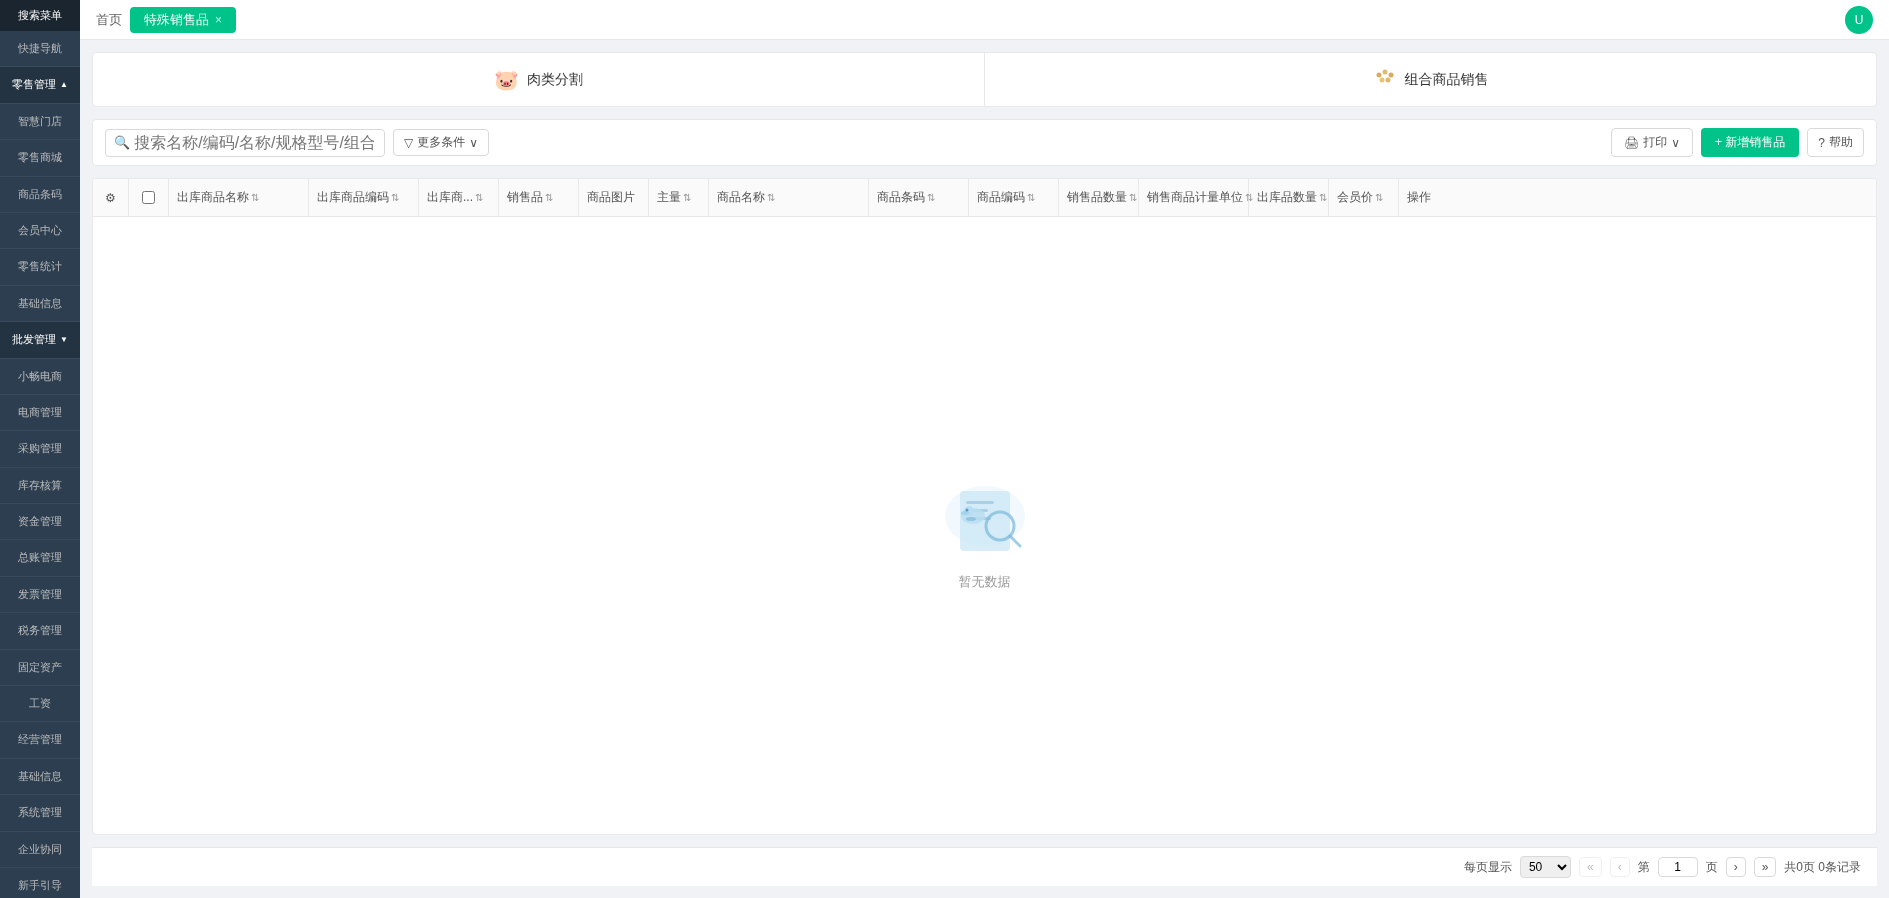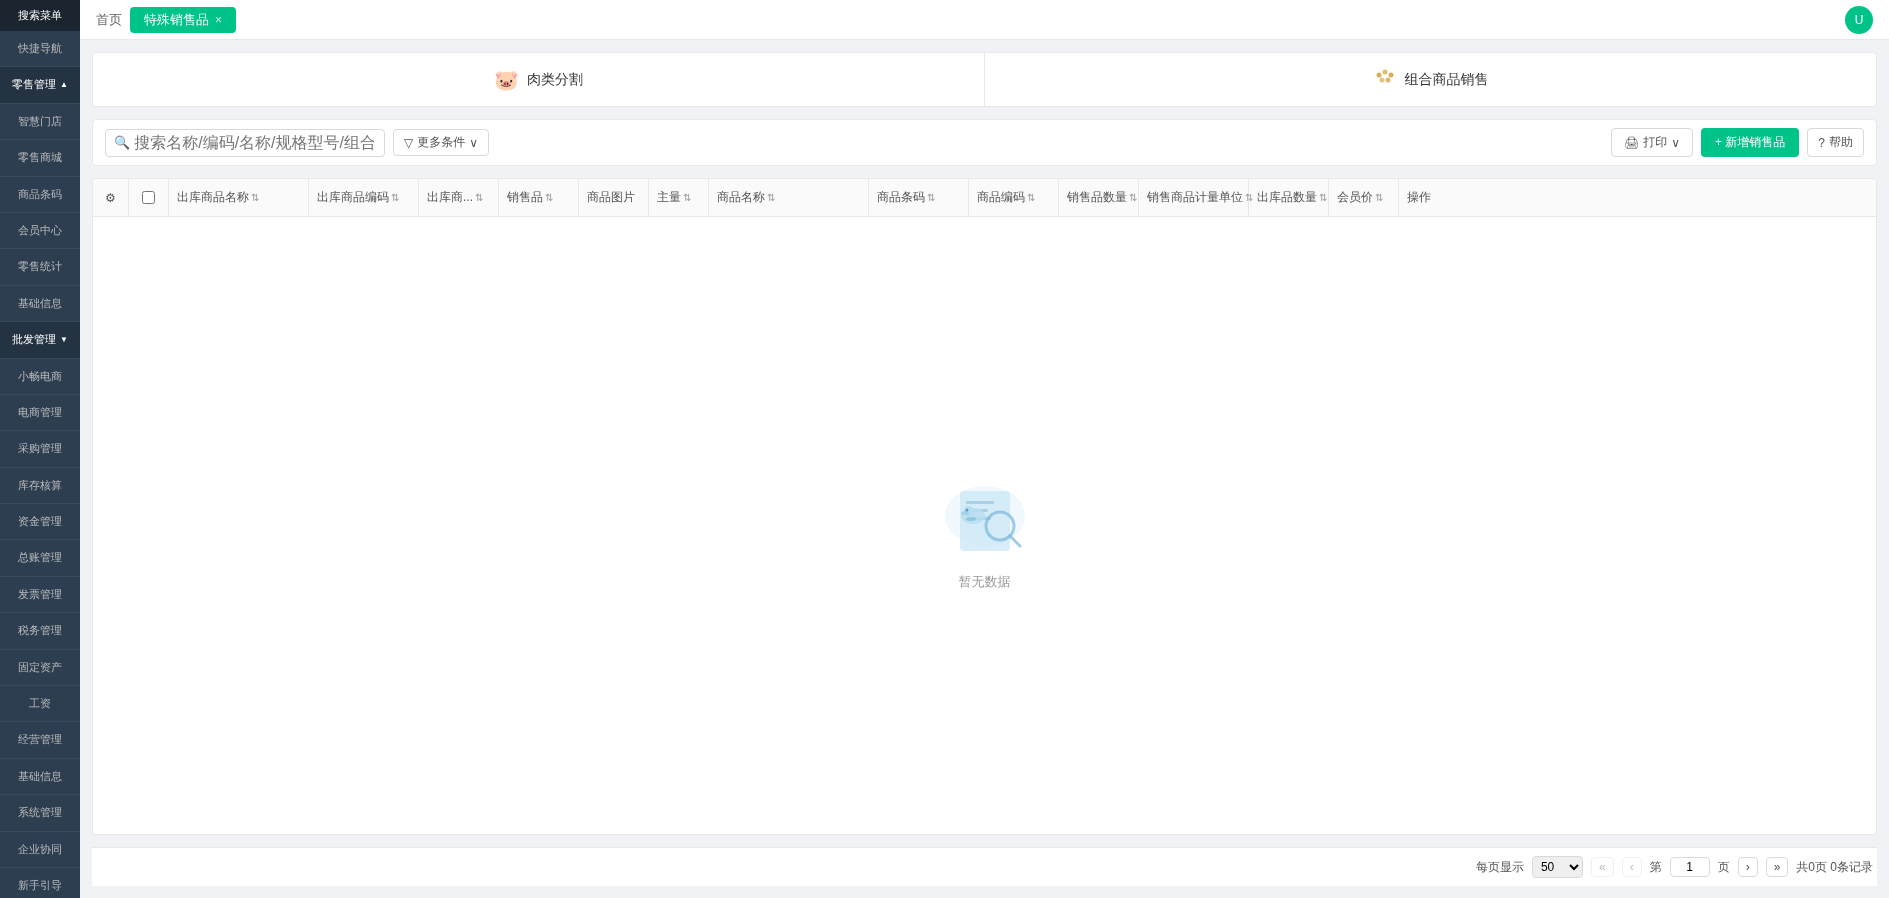--- a/index.html
+++ b/index.html
@@ -231,21 +231,21 @@
       justify-content: center;
       color: #999;
       font-size: 13px;
       gap: 12px;
     }
 
     
     .pagination {
       background: #fff;
       border-top: 1px solid #e8e8e8;
-      padding: 8px 4px;
+      padding: 8px 16px;
       display: flex;
       align-items: center;
       justify-content: flex-end;
       gap: 8px;
       font-size: 12px;
       color: #555;
       flex-shrink: 0;
     }
     .pagination select {
       border: 1px solid #d9d9d9; border-radius: 4px; padding: 2px 4px; font-size: 12px;

